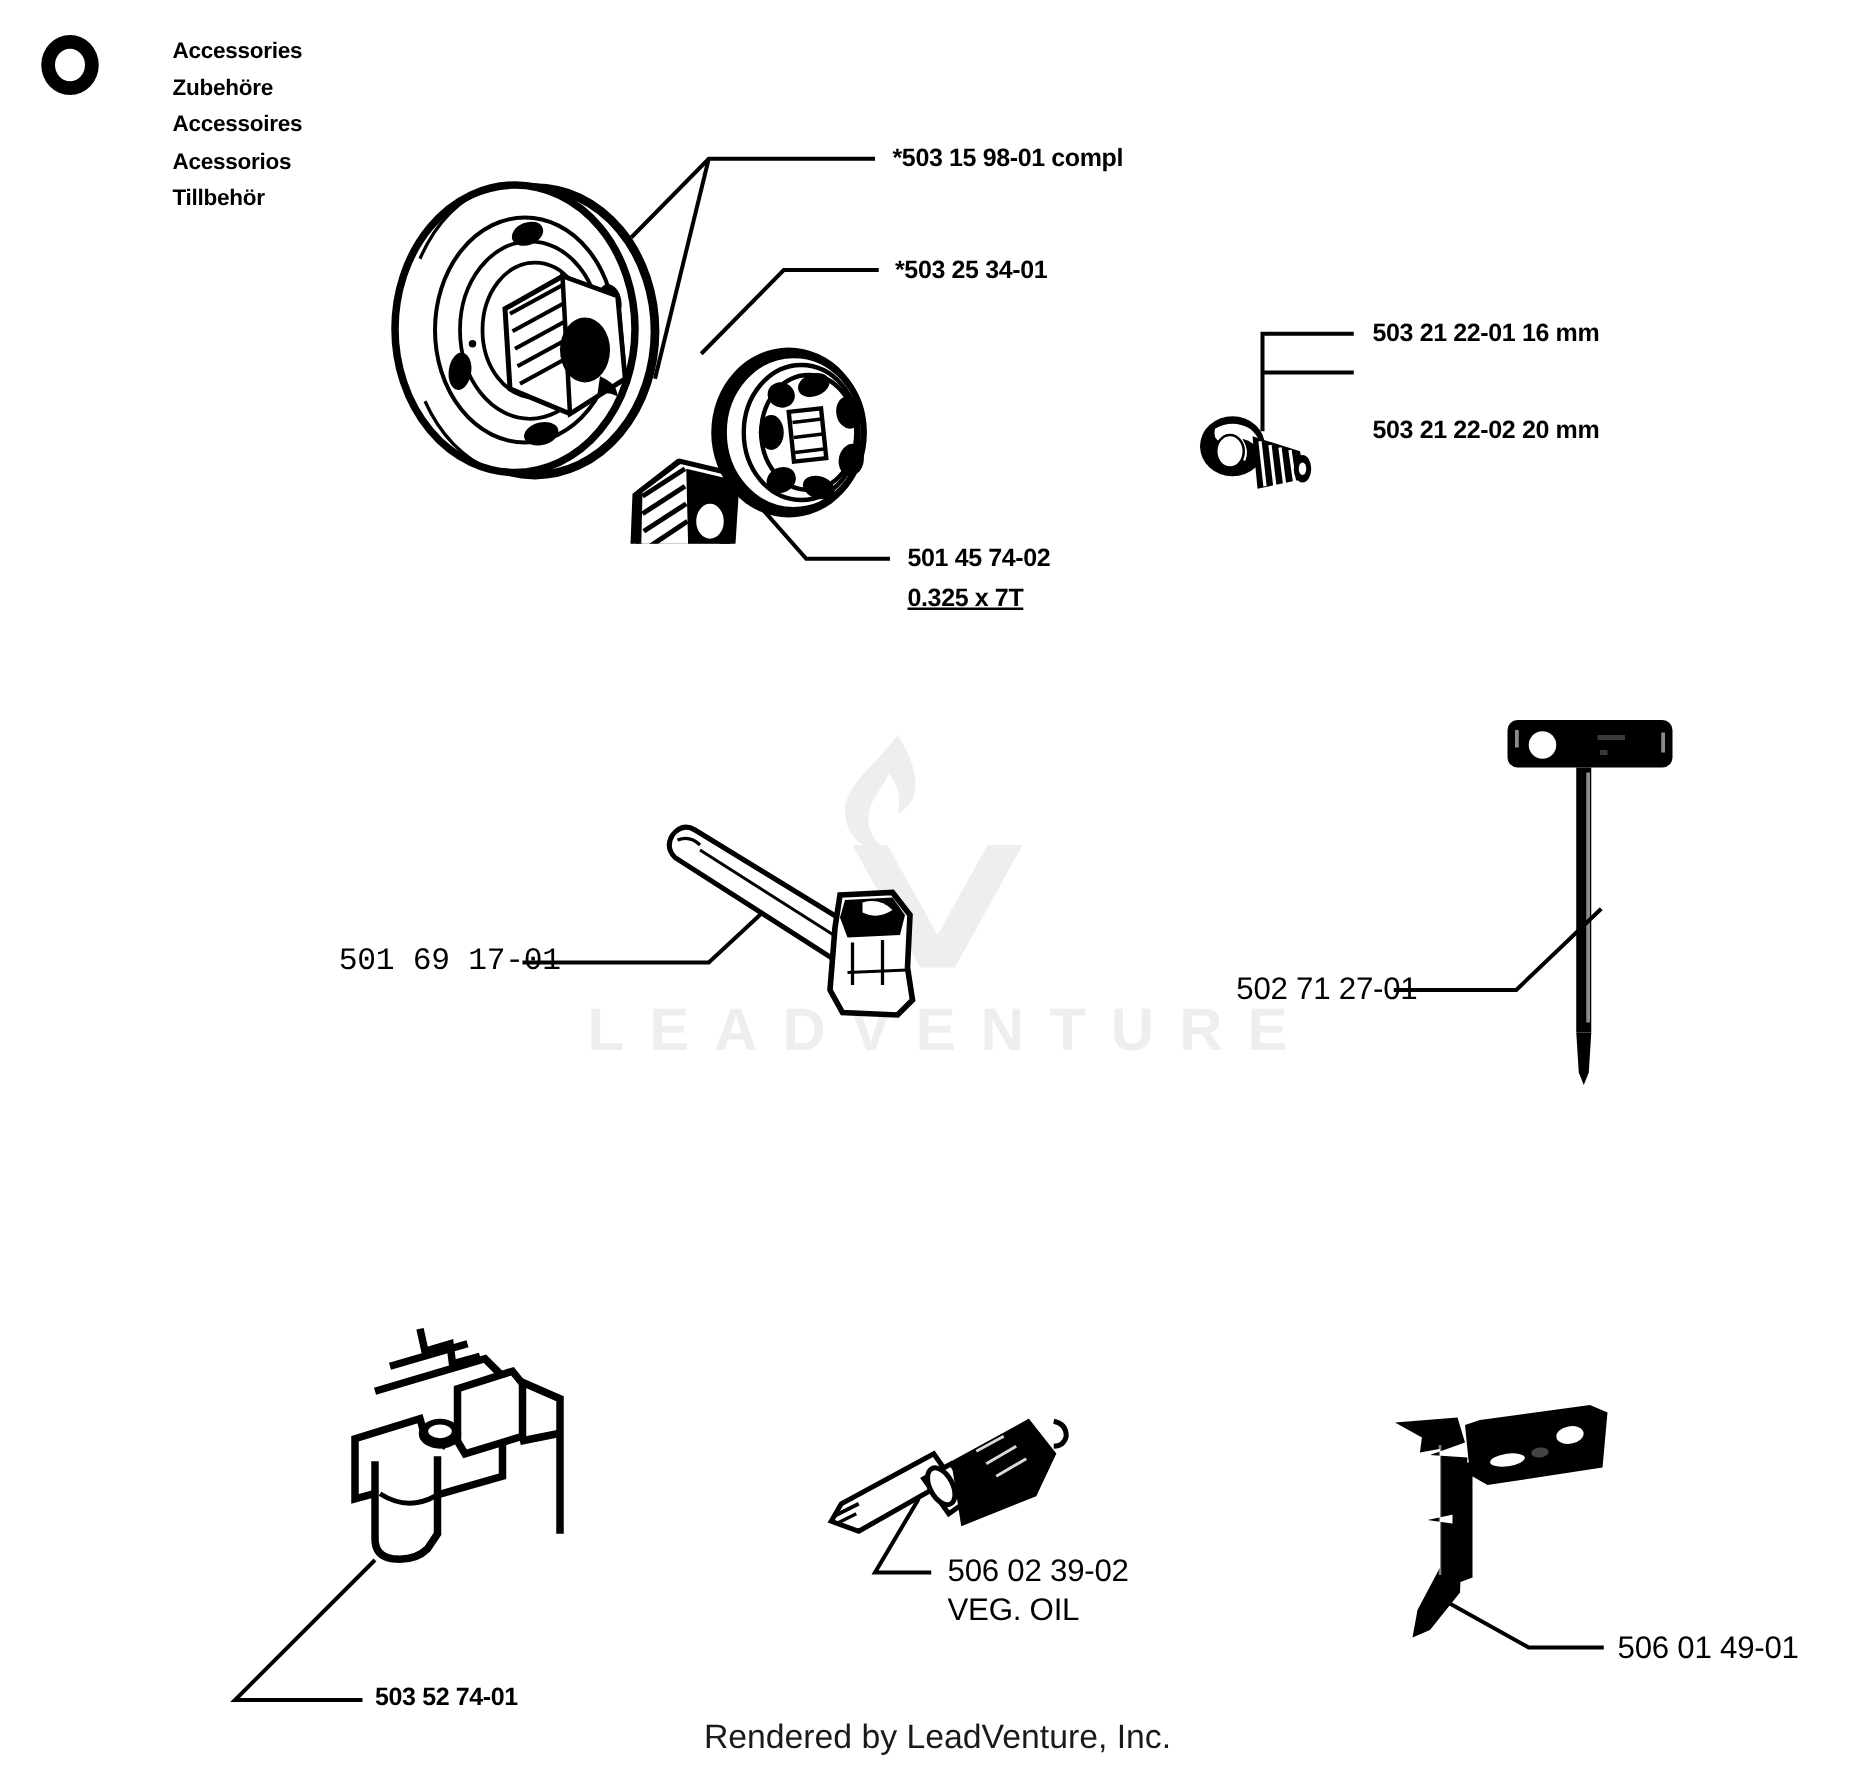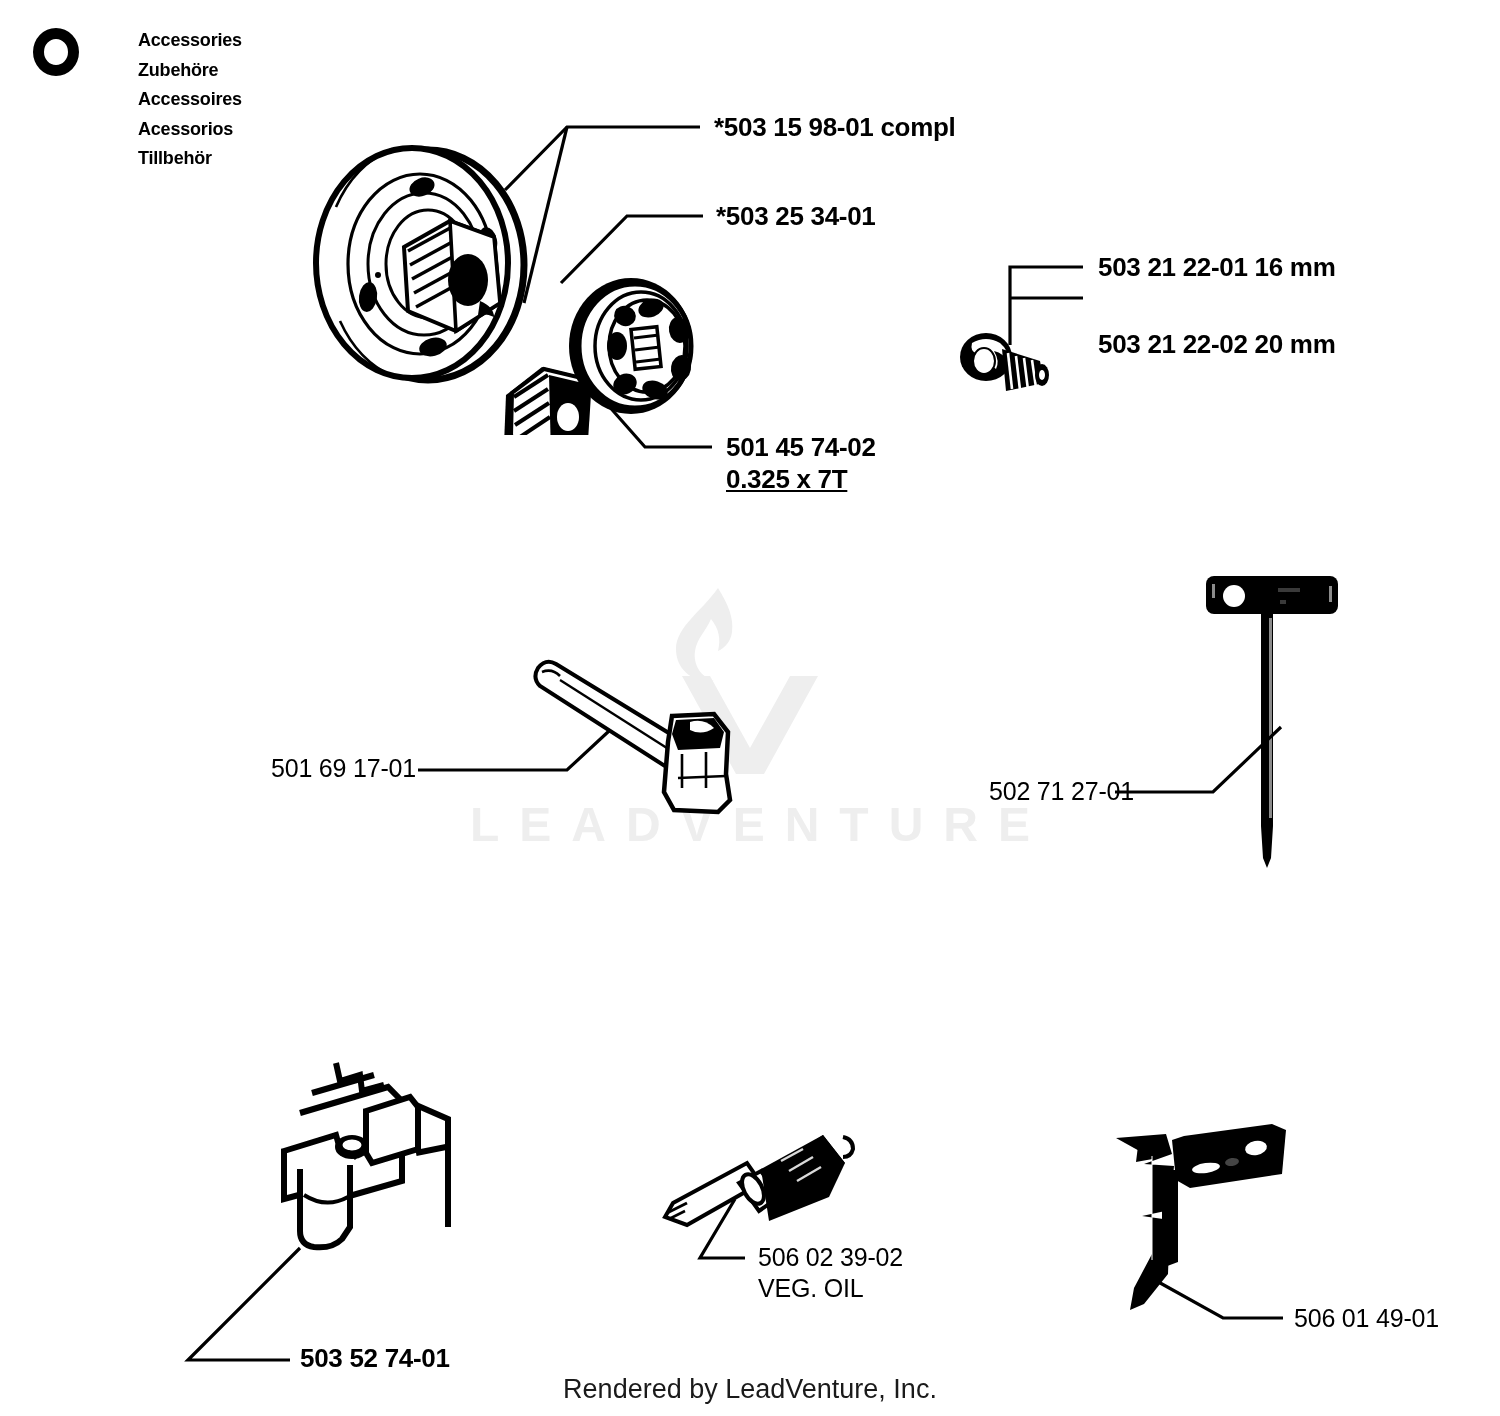--- a/index.html
+++ b/index.html
@@ -76,21 +76,21 @@
   }
 
   
   .label {
     position: absolute;
     white-space: nowrap;
     z-index: 4;
   }
   .label-bold {
     font-weight: bold;
-    font-size: 26px;
+    font-size: 20px;
     line-height: 31px;
     letter-spacing: -0.3px;
   }
   .label-reg {
     font-weight: normal;
     font-size: 25px;
     line-height: 31px;
     letter-spacing: -0.2px;
   }
 
@@ -380,21 +380,21 @@
   <div class="label label-bold" style="left:714px; top:112px;">*503 15 98-01 compl</div>
 
   <div class="label label-bold" style="left:716px; top:201px;">*503 25 34-01</div>
 
   <div class="label label-bold" style="left:726px; top:432px;">501 45 74-02</div>
   <div class="label label-bold" style="left:726px; top:464px;text-decoration:underline;">0.325 x 7T</div>
 
   <div class="label label-bold" style="left:1098px; top:252px;">503 21 22-01 16 mm</div>
   <div class="label label-bold" style="left:1098px; top:283px;margin-top:46px;">503 21 22-02 20 mm</div>
 
-  <div class="label label-reg" style="left:271px; top:753px;">501 69 17-01</div>
+  <div class="label label-reg" style="left:271px; top:753px;font-family:Liberation Mono, monospace;">501 69 17-01</div>
 
   <div class="label label-reg" style="left:941px; top:776px;margin-left:48px;">502 71 27-01</div>
 
   <div class="label label-bold" style="left:300px; top:1343px;">503 52 74-01</div>
 
   <div class="label label-reg" style="left:758px; top:1242px;">506 02 39-02</div>
   <div class="label label-reg" style="left:758px; top:1273px;">VEG. OIL</div>
 
   <div class="label label-reg" style="left:1294px; top:1303px;">506 01 49-01</div>
 

